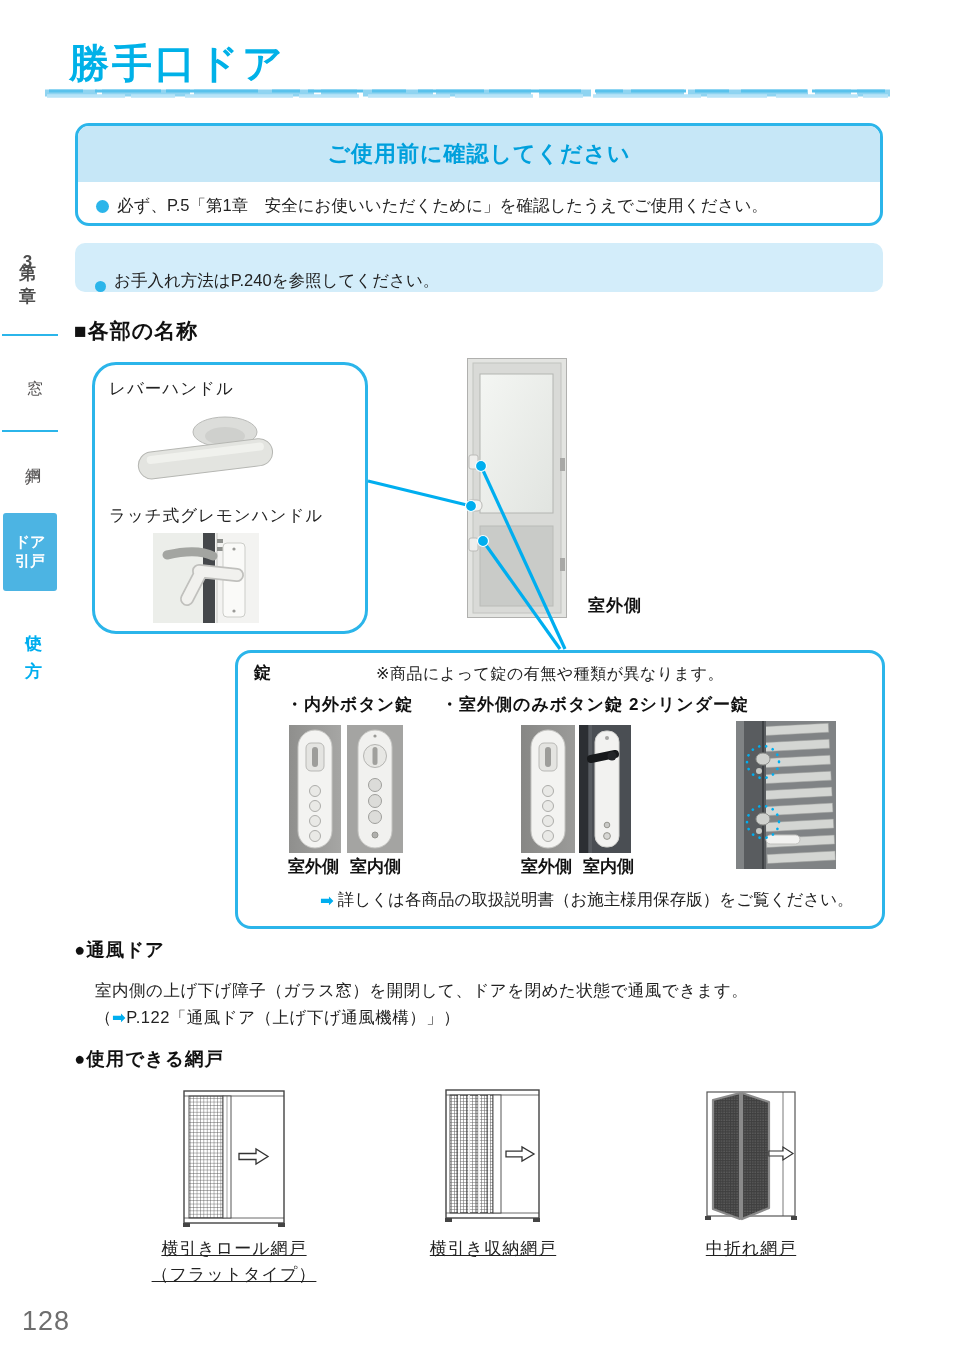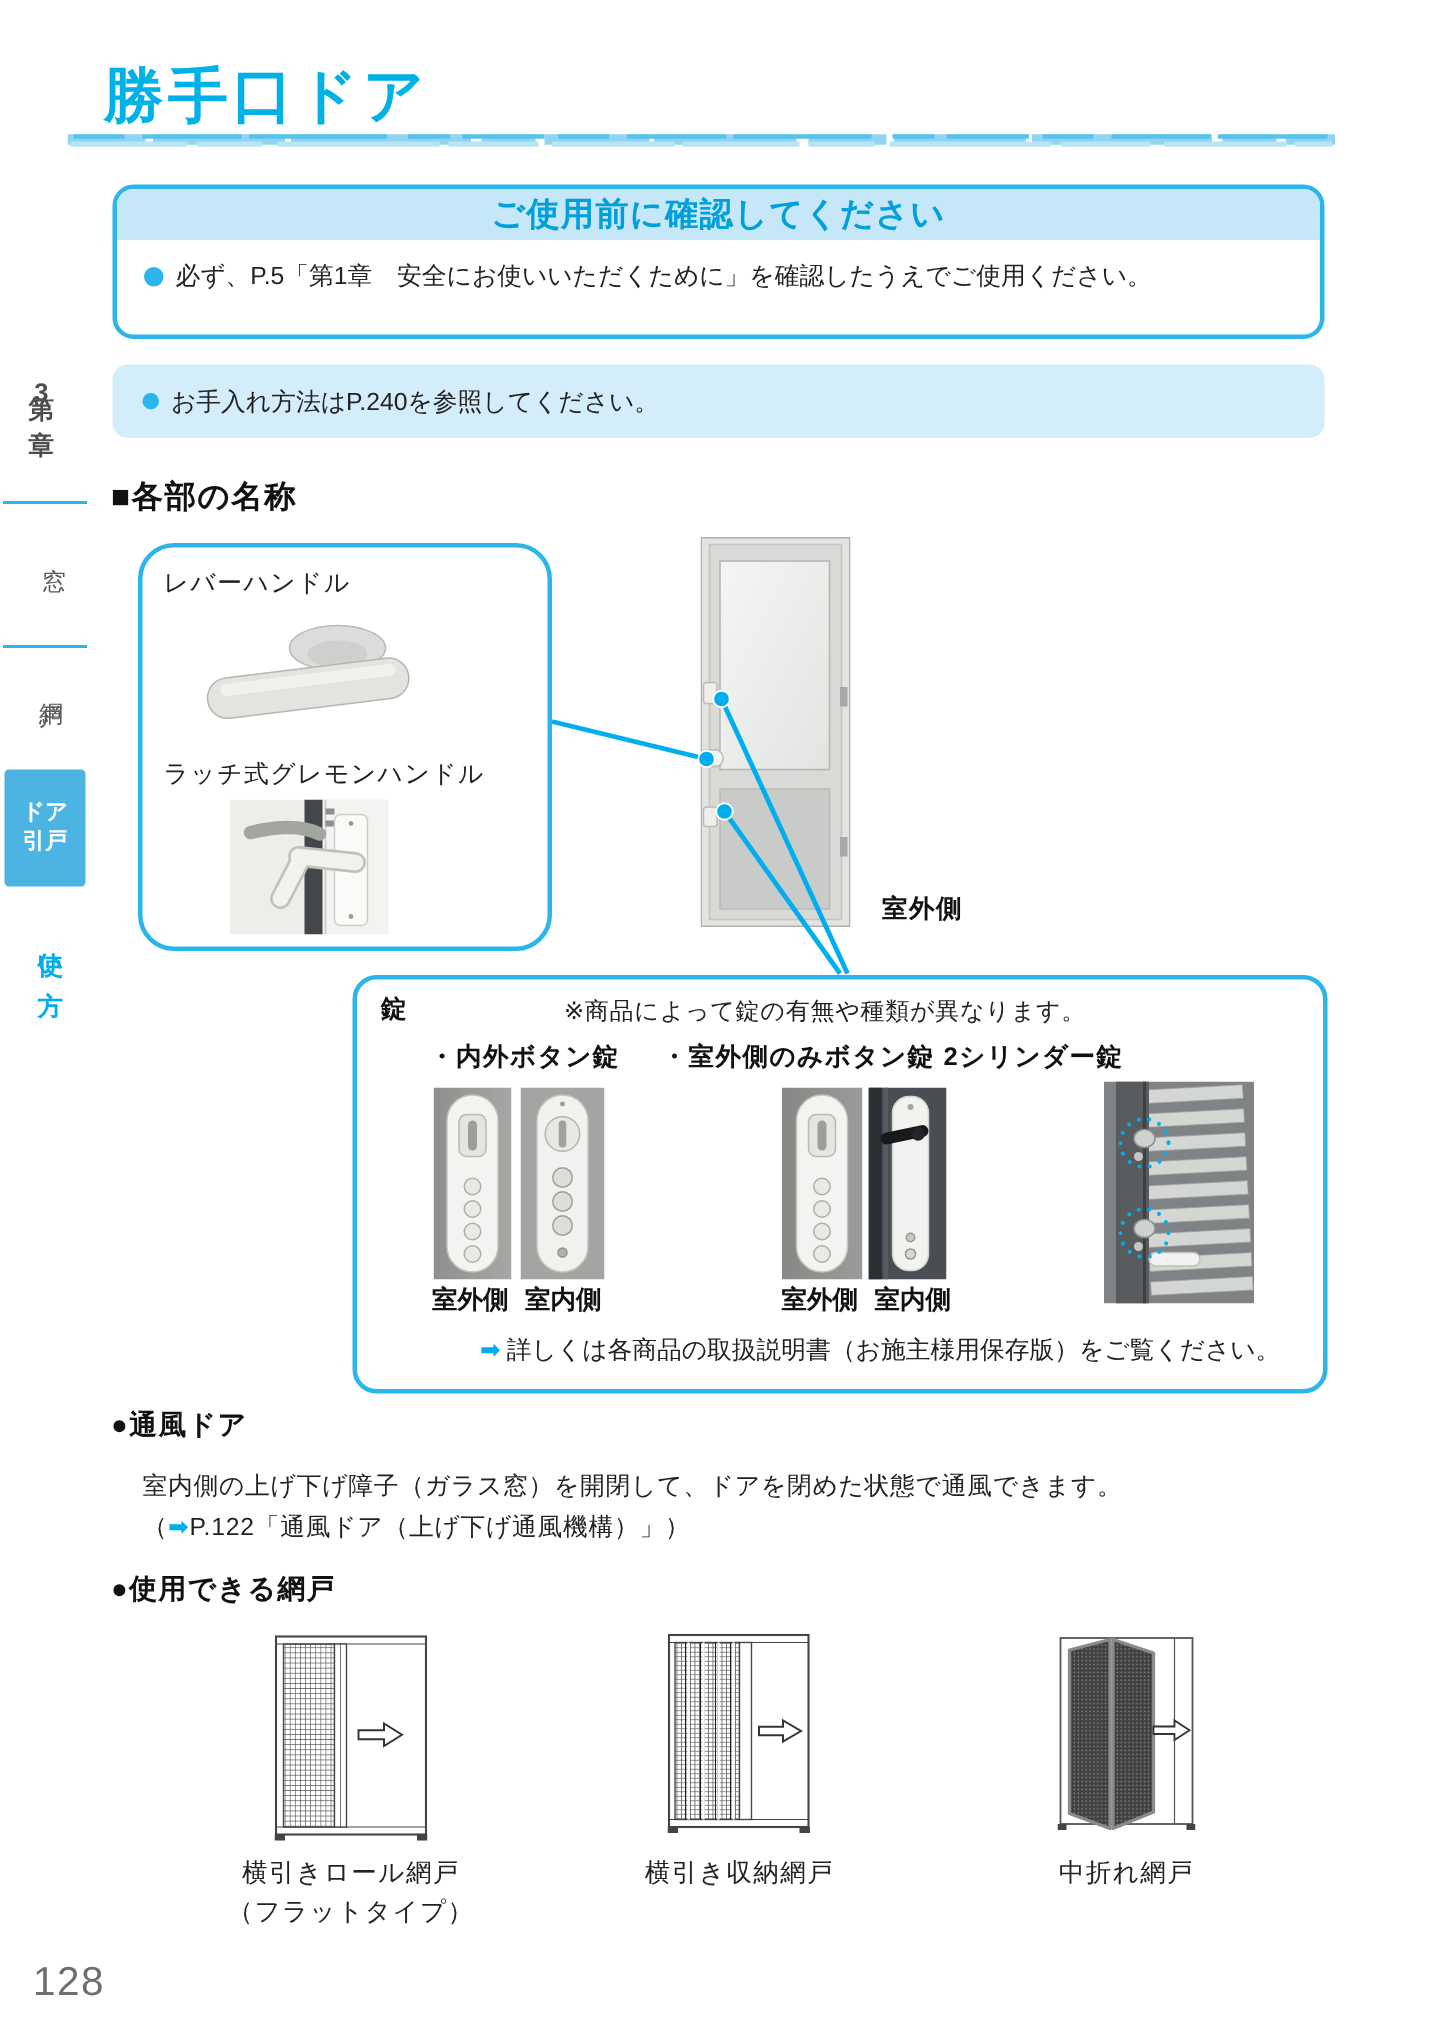--- a/index.html
+++ b/index.html
@@ -15,26 +15,26 @@
   .side-label{color:#595757;font-size:16px;letter-spacing:2px;}
   .door-tab{left:3px;top:513px;width:54px;height:78px;background:#4cb4e3;border-radius:3px;
     display:flex;flex-direction:column;align-items:center;justify-content:center;
     color:#fff;font-weight:700;font-size:15px;line-height:1.25;}
   .usage{left:22px;top:622px;font-size:17px;font-weight:700;color:#00aeef;letter-spacing:3px;}
   
   .page-title{left:69px;top:36px;font-size:40px;font-weight:700;color:#00b1e8;letter-spacing:3px;}
   .brush{left:45px;top:86px;}
   
   .notice-box{left:75px;top:123px;width:808px;height:103px;border:3px solid #2bb5ea;border-radius:14px;background:#fff;overflow:hidden;box-sizing:border-box;}
-  .notice-head{height:34px;background:#c6e7f7;display:flex;align-items:center;justify-content:center;
+  .notice-head{height:56px;background:#c6e7f7;display:flex;align-items:center;justify-content:center;
     font-size:22px;font-weight:700;color:#00a0dc;letter-spacing:1px;}
   .notice-body{display:flex;align-items:center;gap:8px;padding:13px 18px 0 18px;font-size:16.5px;color:#222;}
   .dot{width:13px;height:13px;border-radius:50%;background:#2bb5ea;flex:0 0 auto;}
   .care-band{left:75px;top:243px;width:808px;height:49px;background:#d3edfa;border-radius:10px;
-    display:flex;align-items:center;gap:8px;padding-left:20px;box-sizing:border-box;font-size:16.5px;color:#222;}
+    display:flex;align-items:flex-end;gap:8px;padding-left:20px;box-sizing:border-box;font-size:16.5px;color:#222;}
   .care-band .dot{width:11px;height:11px;}
   .sec-heading{left:74px;top:317px;font-size:21px;font-weight:700;color:#111;letter-spacing:1px;}
   
   .handle-box{left:92px;top:362px;width:276px;height:272px;border:3px solid #2bb5ea;border-radius:24px;background:#fff;box-sizing:border-box;}
   .handle-box .lbl{position:absolute;font-size:16.5px;color:#222;letter-spacing:1px;}
   .lever-lbl{left:14px;top:13px;}
   .latch-lbl{left:14px;top:140px;}
   .lever-art{position:absolute;left:38px;top:46px;}
   .latch-art{position:absolute;left:58px;top:168px;}
   .door-art{left:467px;top:358px;}
@@ -50,21 +50,21 @@
   .cylimg{position:absolute;top:68px;left:498px;}
   .pl{position:absolute;top:202px;font-size:17px;font-weight:700;color:#111;}
   .lock-foot{position:absolute;left:82px;top:236px;font-size:16.5px;color:#222;display:flex;gap:4px;align-items:center;}
   .arrow{color:#00aeef;font-weight:700;}
   
   .vent-heading{left:74px;top:937px;font-size:18.5px;font-weight:700;color:#111;letter-spacing:1px;}
   .vent-line1{left:95px;top:980px;font-size:16.5px;color:#222;letter-spacing:0.5px;}
   .vent-line2{left:95px;top:1007px;font-size:16.5px;color:#222;letter-spacing:0.5px;}
   .screens-heading{left:74px;top:1046px;font-size:18.5px;font-weight:700;color:#111;letter-spacing:1px;}
   .d1{left:183px;top:1088px;} .d2{left:445px;top:1088px;} .d3{left:705px;top:1088px;}
-  .d-lbl{position:absolute;top:1236px;width:180px;text-align:center;font-size:17px;color:#222;line-height:1.55;letter-spacing:1px;}
+  .d-lbl{position:absolute;top:1236px;width:180px;text-align:center;font-size:17px;color:#222;line-height:1.55;letter-spacing:1px;text-decoration:underline;}
   .dl1{left:144px;} .dl2{left:403px;text-align:center;} .dl3{left:661px;}
   .page-num{left:22px;top:1306px;font-size:27px;color:#6e6e6e;letter-spacing:1px;}
 </style>
 </head>
 <body>
 
 <div id="page">
 
   <div class="abs vert chapter">第3章</div>
   <div class="abs sline" style="top:334px;"></div>

